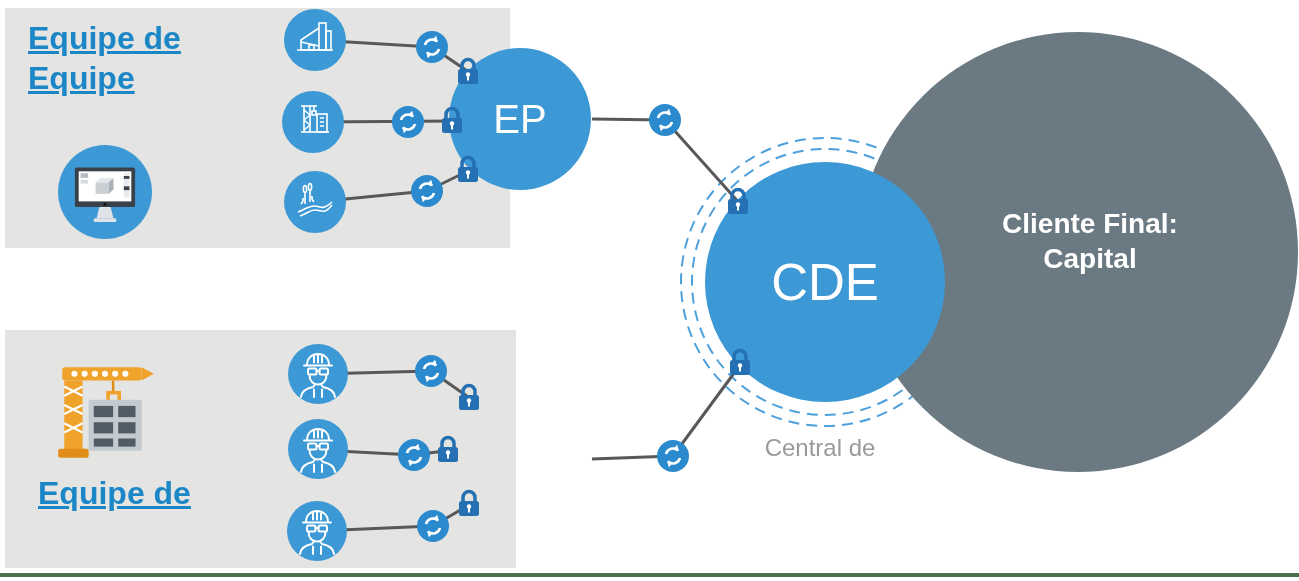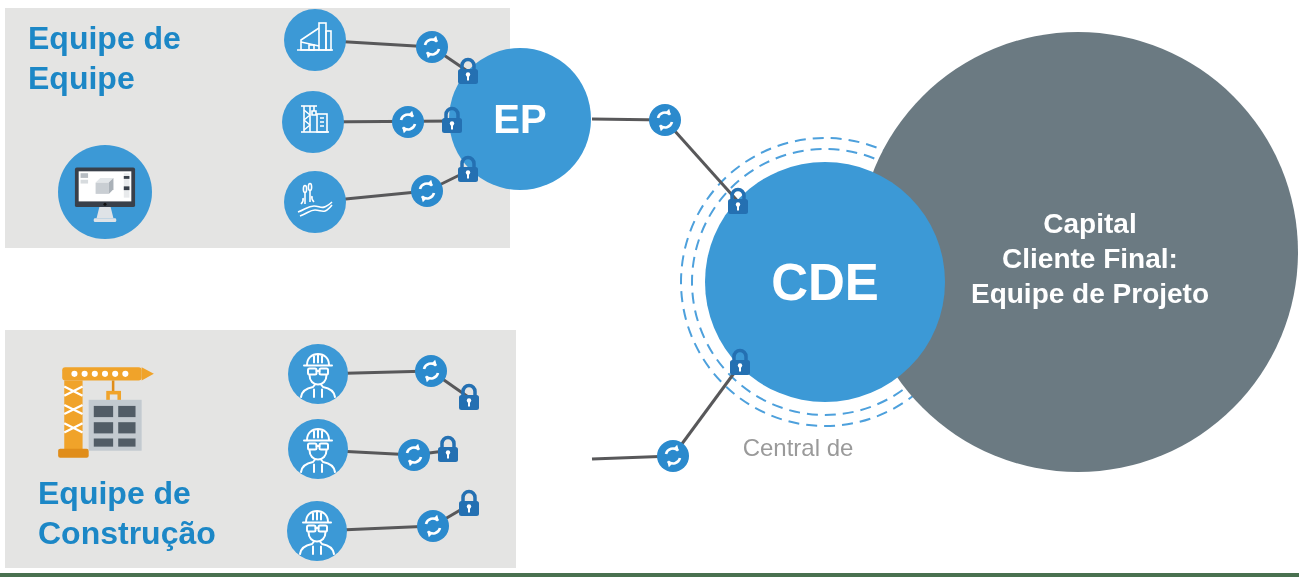--- a/index.html
+++ b/index.html
@@ -3,24 +3,24 @@
 <meta charset="utf-8">
 <style>
   html,body{margin:0;padding:0;background:#fff;}
   #canvas{
     position:relative;width:1299px;height:581px;overflow:hidden;background:#fff;
     font-family:"Liberation Sans", sans-serif;
   }
   .abs{position:absolute;}
   .panel{position:absolute;background:#e4e4e3;}
   .team-title{
-    position:absolute;color:#1c87c6;font-weight:bold;font-size:32px;line-height:40px;
+    position:absolute;color:#1c87c6;font-weight:bold;font-size:32px;line-height:40px;text-decoration:underline;
   }
   .hub{
-    position:absolute;border-radius:50%;background:#3c99d6;color:#fff;font-weight:bold;
+    position:absolute;border-radius:50%;background:#3c99d6;color:#fff;font-weight:normal;
     display:flex;align-items:center;justify-content:center;
   }
   .hub.small-label{font-size:40px;}
   .srcicon{
     position:absolute;width:62px;height:62px;border-radius:50%;background:#3c99d6;
     display:flex;align-items:center;justify-content:center;
   }
   .worker{position:absolute;width:60px;height:60px;}
   .sync{position:absolute;width:32px;height:32px;}
   .lock{position:absolute;width:28px;height:32px;}
@@ -79,23 +79,22 @@
 
   <div class="footer-bar"></div>
 
   <svg class="abs" style="left:675px;top:132px;" width="300" height="300">
     <circle cx="150" cy="150" r="144" fill="none" stroke="#4da0dc" stroke-width="2" stroke-dasharray="11 7"></circle>
     <circle cx="150" cy="150" r="133" fill="none" stroke="#4da0dc" stroke-width="2" stroke-dasharray="11 7"></circle>
   </svg>
 
   <div class="client-circle" style="left:858px;top:32px;width:440px;height:440px;"></div>
   <div class="client-text" style="left:880px;top:206px;width:420px;">
+    <div>Cliente Final:</div>
     <div>Capital</div>
-    <div>Cliente Final:</div>
-    <div>Equipe de Projeto</div>
   </div>
 
   <svg class="lines" width="1299" height="581">
     <g stroke="#58585a" stroke-width="3" fill="none">
       <line x1="315" y1="40" x2="432" y2="47"></line>
       <line x1="432" y1="47" x2="482" y2="81"></line>
       <line x1="313" y1="122" x2="456" y2="121"></line>
       <line x1="315" y1="202" x2="427" y2="191"></line>
       <line x1="427" y1="191" x2="476" y2="167"></line>
       <line x1="592" y1="119" x2="665" y2="120"></line>
@@ -119,21 +118,20 @@
     <span>EP</span>
   </div>
 
   <div class="team-title" style="left:28px;top:18px;">
     <div>Equipe de</div>
     <div>Equipe</div>
   </div>
 
   <div class="team-title" style="left:38px;top:473px;">
     <div>Equipe de</div>
-    <div>Construção</div>
   </div>
 
   <div class="iconcircle" style="left:58px;top:145px;width:94px;height:94px;">
     <svg width="94" height="94" viewBox="0 0 100 100">
       <rect x="18" y="24" width="64" height="42" rx="2" fill="#39404a"></rect>
       <rect x="22" y="28" width="56" height="32" fill="#ffffff"></rect>
       <rect x="24" y="30" width="8" height="5" fill="#b7bdc3"></rect>
       <rect x="24" y="37" width="8" height="4" fill="#d7dbde"></rect>
       <rect x="70" y="30" width="6" height="26" fill="#e8eaec"></rect>
       <rect x="70" y="33" width="6" height="3" fill="#39404a"></rect>
@@ -263,17 +261,17 @@
   <svg class="lock" style="left:455px;top:487px;">
       <use href="#sym-lock"></use>
     </svg>
   <svg class="lock" style="left:724px;top:185px;">
       <use href="#sym-lock"></use>
     </svg>
   <svg class="lock" style="left:726px;top:346px;">
       <use href="#sym-lock"></use>
     </svg>
 
-  <div class="cde-caption" style="left:683px;top:432px;width:230px;">
+  <div class="cde-caption" style="left:705px;top:432px;width:230px;">
     <div>Central de</div>
   </div>
 
 </div>
 
 </body></html>

